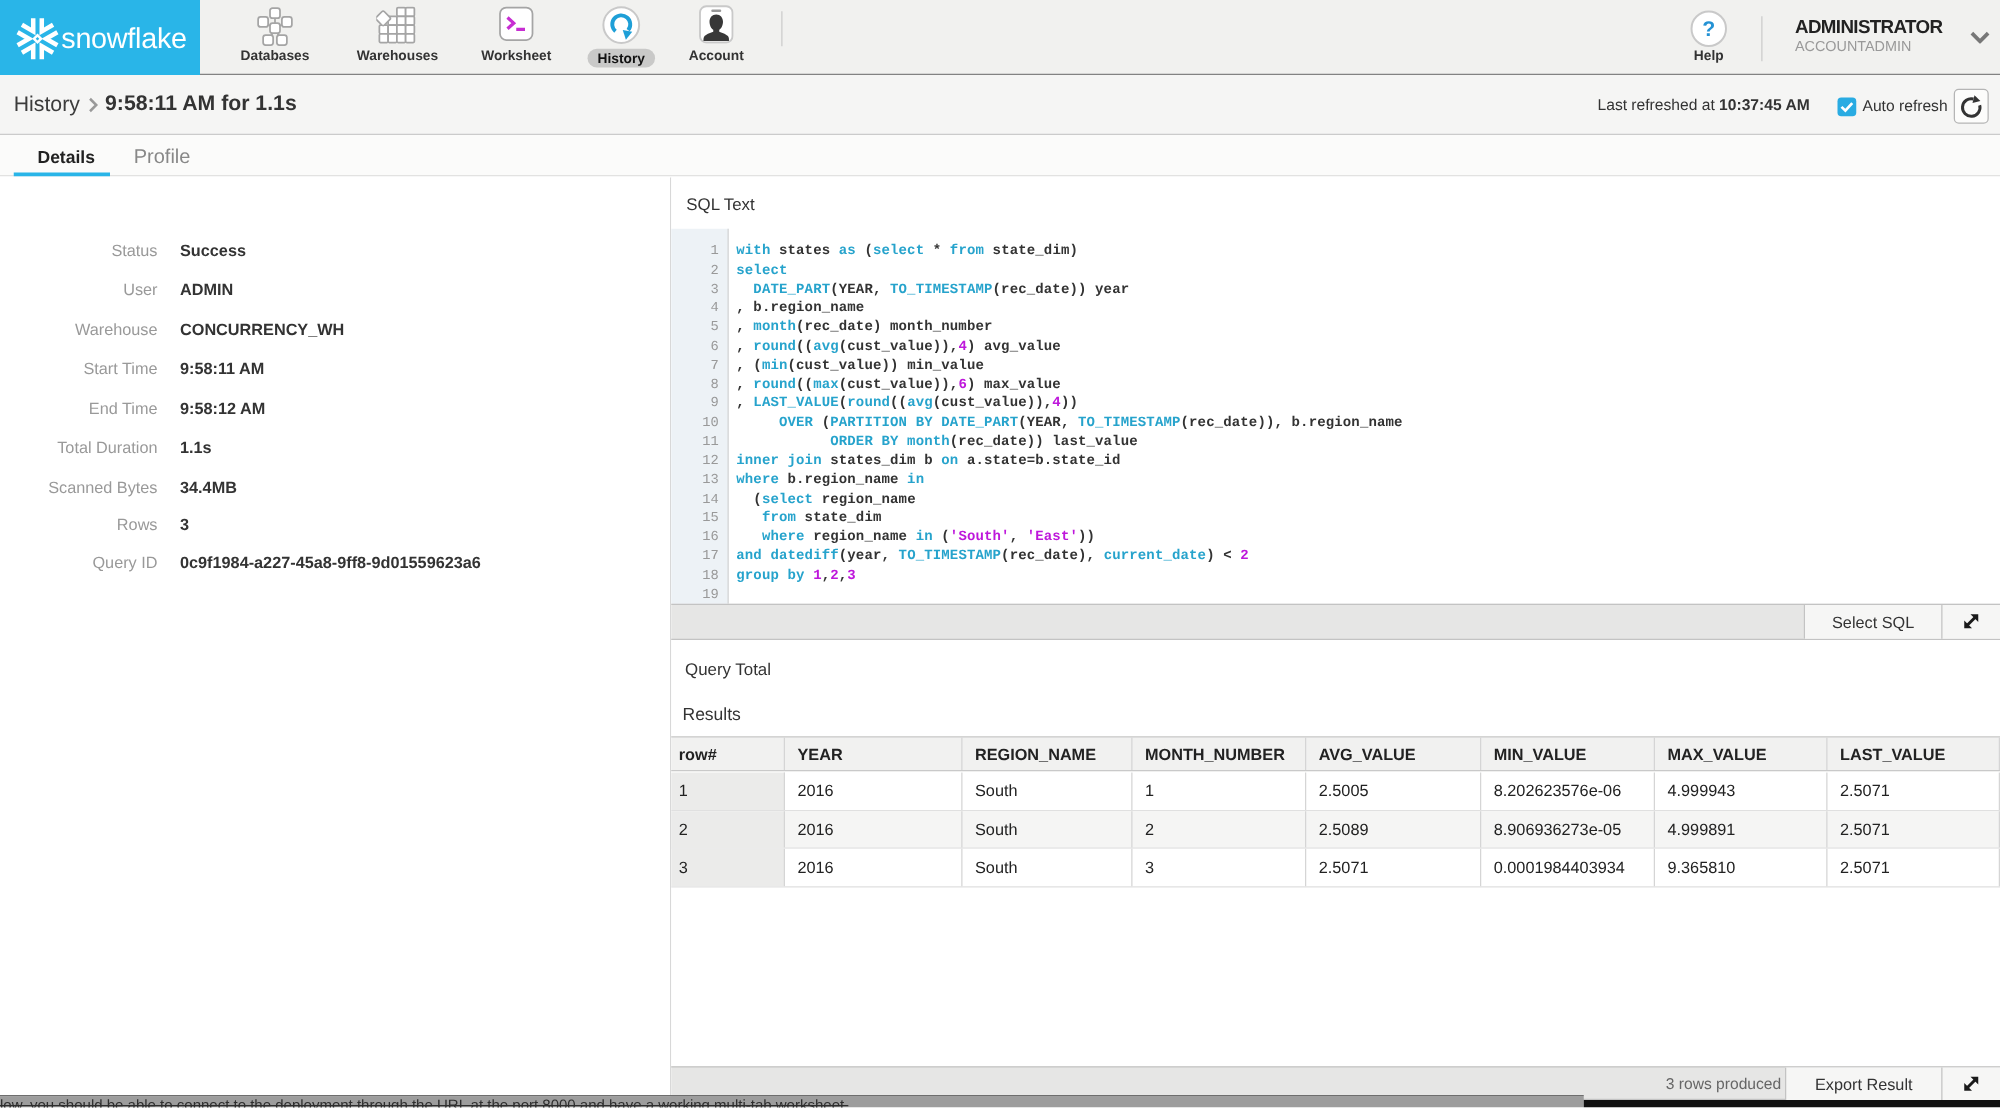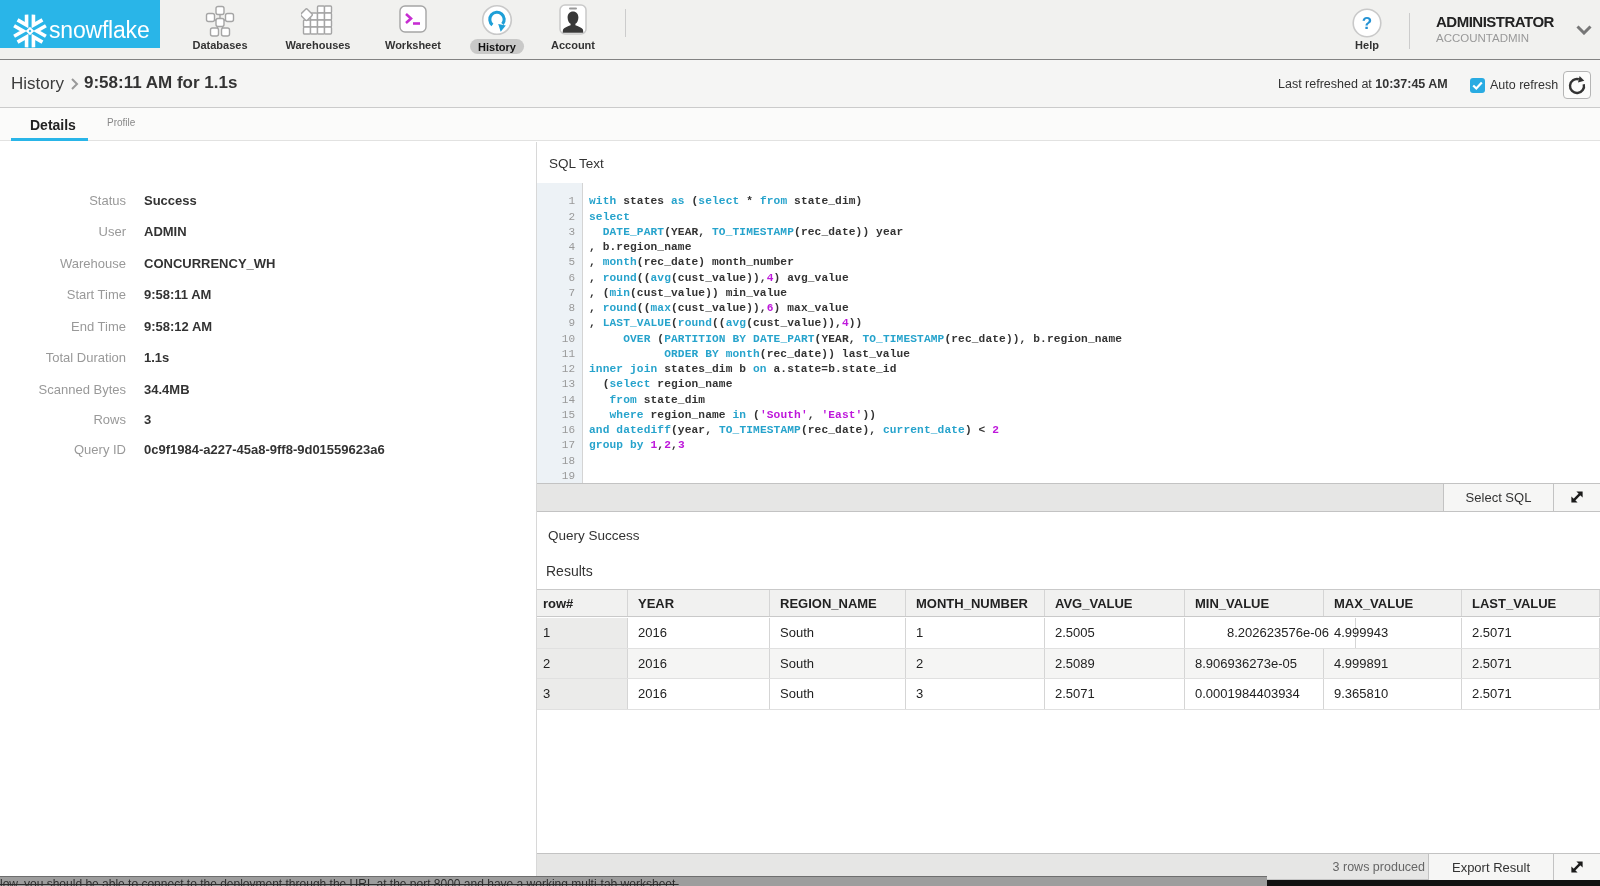--- a/index.html
+++ b/index.html
@@ -2,21 +2,21 @@
 <html><head>
 <meta charset="utf-8">
 <style>
   * { margin:0; padding:0; box-sizing:border-box; }
   html,body { width:1600px; height:886px; overflow:hidden; background:#fff;
     font-family:"Liberation Sans", sans-serif; }
   .abs { position:absolute; }
   
   #topnav { position:absolute; left:0; top:0; width:1600px; height:60px;
     background:#f1f1ef; border-bottom:1px solid #828282; }
-  #logo { position:absolute; left:0; top:0; width:160px; height:48px; background:#29b5e8; }
+  #logo { position:absolute; left:0; top:0; width:160px; height:60px; background:#29b5e8; }
   #logotext { position:absolute; left:49px; top:18.5px; color:#fff; font-size:23px; line-height:23px; letter-spacing:-0.2px; }
   .navitem { position:absolute; top:0; text-align:center; }
   .navlabel { font-size:11px; font-weight:bold; color:#333; position:absolute; top:39px; width:100%; text-align:center; }
   .navdiv { position:absolute; width:1px; background:#ccc; }
   
   #bcrumb { position:absolute; left:0; top:60px; width:1600px; height:48px;
     background:#f5f5f4; border-bottom:1px solid #cbcbcb; }
   
   #tabs { position:absolute; left:0; top:108px; width:1600px; height:33px;
     background:#fbfbfa; border-bottom:1px solid #e2e2e1; }
@@ -171,21 +171,21 @@
 <div class="abs" style="left:1490px; top:78px; font-size:12.5px; line-height:15px; color:#333;">Auto refresh</div>
 <div class="abs" style="left:1563px; top:71px; width:28px; height:28px; background:#fcfcfb; border:1px solid #b5b5b5; border-radius:4px;">
   <svg width="26" height="26" viewBox="0 0 26 26">
     <path d="M 19.76 12.19 A 7 7 0 1 1 14.8 7.24" fill="none" stroke="#333" stroke-width="2.4"></path>
     <path d="M 20.3 8.7 L 14.0 10.4 L 15.6 4.1 Z" fill="#333"></path>
   </svg>
 </div>
 
 <div id="tabs"></div>
 <div class="abs" style="left:30px; top:117px; font-size:14px; font-weight:bold; color:#222;">Details</div>
-<div class="abs" style="left:107px; top:117px; font-size:10px; color:#888;">Profile</div>
+<div class="abs" style="left:107px; top:117px; font-size:16px; color:#888;">Profile</div>
 <div class="tabline" style="top:138px;"></div>
 
 <div id="leftpanel"></div>
 <div id="details">
     <div class="dlabel" style="top:193px;">Status</div>
     <div class="dvalue" style="top:193px;">Success</div>
     <div class="dlabel" style="top:224px;">User</div>
     <div class="dvalue" style="top:224px;">ADMIN</div>
     <div class="dlabel" style="top:256px;">Warehouse</div>
     <div class="dvalue" style="top:256px;">CONCURRENCY_WH</div>
@@ -233,56 +233,57 @@
       <div class="codeline">  <span class="k">DATE_PART</span>(YEAR, <span class="k">TO_TIMESTAMP</span>(rec_date)) year</div>
       <div class="codeline">, b.region_name</div>
       <div class="codeline">, <span class="k">month</span>(rec_date) month_number</div>
       <div class="codeline">, <span class="k">round</span>((<span class="k">avg</span>(cust_value)),<span class="n">4</span>) avg_value</div>
       <div class="codeline">, (<span class="k">min</span>(cust_value)) min_value</div>
       <div class="codeline">, <span class="k">round</span>((<span class="k">max</span>(cust_value)),<span class="n">6</span>) max_value</div>
       <div class="codeline">, <span class="k">LAST_VALUE</span>(<span class="k">round</span>((<span class="k">avg</span>(cust_value)),<span class="n">4</span>))</div>
       <div class="codeline">     <span class="k">OVER</span> (<span class="k">PARTITION BY</span> <span class="k">DATE_PART</span>(YEAR, <span class="k">TO_TIMESTAMP</span>(rec_date)), b.region_name</div>
       <div class="codeline">           <span class="k">ORDER BY</span> <span class="k">month</span>(rec_date)) last_value</div>
       <div class="codeline"><span class="k">inner join</span> states_dim b <span class="k">on</span> a.state=b.state_id</div>
+      <div class="codeline"><span class="k">where</span> b.region_name <span class="k">in</span></div>
       <div class="codeline">  (<span class="k">select</span> region_name</div>
       <div class="codeline">   <span class="k">from</span> state_dim</div>
       <div class="codeline">   <span class="k">where</span> region_name <span class="k">in</span> (<span class="s">'South'</span>, <span class="s">'East'</span>))</div>
       <div class="codeline"><span class="k">and</span> <span class="k">datediff</span>(year, <span class="k">TO_TIMESTAMP</span>(rec_date), <span class="k">current_date</span>) &lt; <span class="n">2</span></div>
       <div class="codeline"><span class="k">group by</span> <span class="n">1</span>,<span class="n">2</span>,<span class="n">3</span></div>
     </div>
   <div class="actionbar" style="top:341px;">
     <div class="barcell" style="left:906px; width:110px; line-height:27px;">Select SQL</div>
     <div class="barcell" style="left:1016px; width:47px;">
       <svg width="16" height="16" viewBox="0 0 16 16" style="margin-top:5px;">
         <path d="M 4.4 11.6 L 11.6 4.4" stroke="#1a1a1a" stroke-width="2.4"></path>
         <path d="M 7.4 2.4 L 13.6 2.4 L 13.6 8.6 Z" fill="#1a1a1a"></path>
         <path d="M 8.6 13.6 L 2.4 13.6 L 2.4 7.4 Z" fill="#1a1a1a"></path>
       </svg>
     </div>
   </div>
-  <div style="position:absolute; left:11px; top:386px; font-size:13.5px; color:#333;">Query Success</div>
+  <div style="position:absolute; left:11px; top:386px; font-size:13.5px; color:#333;">Query Total</div>
   <div style="position:absolute; left:9px; top:421px; font-size:14px; color:#333;">Results</div>
   <div id="rtable">
       <div class="trow" style="top:0; height:28px; background:#f1f1f0; border-top:1px solid #c9c9c9; border-bottom:1px solid #c9c9c9;">
         <div class="tcell" style="left:0px; width:91px; font-weight:bold; padding-left:6px;">row#</div>
         <div class="tcell" style="left:91px; width:142px; font-weight:bold; ">YEAR</div>
         <div class="tcell" style="left:233px; width:136px; font-weight:bold; ">REGION_NAME</div>
         <div class="tcell" style="left:369px; width:139px; font-weight:bold; ">MONTH_NUMBER</div>
         <div class="tcell" style="left:508px; width:140px; font-weight:bold; ">AVG_VALUE</div>
         <div class="tcell" style="left:648px; width:139px; font-weight:bold; ">MIN_VALUE</div>
         <div class="tcell" style="left:787px; width:138px; font-weight:bold; ">MAX_VALUE</div>
         <div class="tcell" style="left:925px; width:138px; font-weight:bold; ">LAST_VALUE</div>
       </div>
       <div class="trow" style="top:29px; height:30.5px; background:#fff; border-bottom:1px solid #e0e0e0;">
         <div class="tcell" style="left:0px; width:91px; background:#ebebea;padding-left:6px;">1</div>
         <div class="tcell" style="left:91px; width:142px; ">2016</div>
         <div class="tcell" style="left:233px; width:136px; ">South</div>
         <div class="tcell" style="left:369px; width:139px; ">1</div>
         <div class="tcell" style="left:508px; width:140px; ">2.5005</div>
-        <div class="tcell" style="left:680px; width:139px; ">8.202623576e-06</div>
+        <div class="tcell" style="left:648px; width:139px; ">8.202623576e-06</div>
         <div class="tcell" style="left:787px; width:138px; ">4.999943</div>
         <div class="tcell" style="left:925px; width:138px; ">2.5071</div>
       </div>
       <div class="trow" style="top:59.5px; height:30.5px; background:#f5f5f4; border-bottom:1px solid #e0e0e0;">
         <div class="tcell" style="left:0px; width:91px; background:#ebebea;padding-left:6px;">2</div>
         <div class="tcell" style="left:91px; width:142px; ">2016</div>
         <div class="tcell" style="left:233px; width:136px; ">South</div>
         <div class="tcell" style="left:369px; width:139px; ">2</div>
         <div class="tcell" style="left:508px; width:140px; ">2.5089</div>
         <div class="tcell" style="left:648px; width:139px; ">8.906936273e-05</div>

